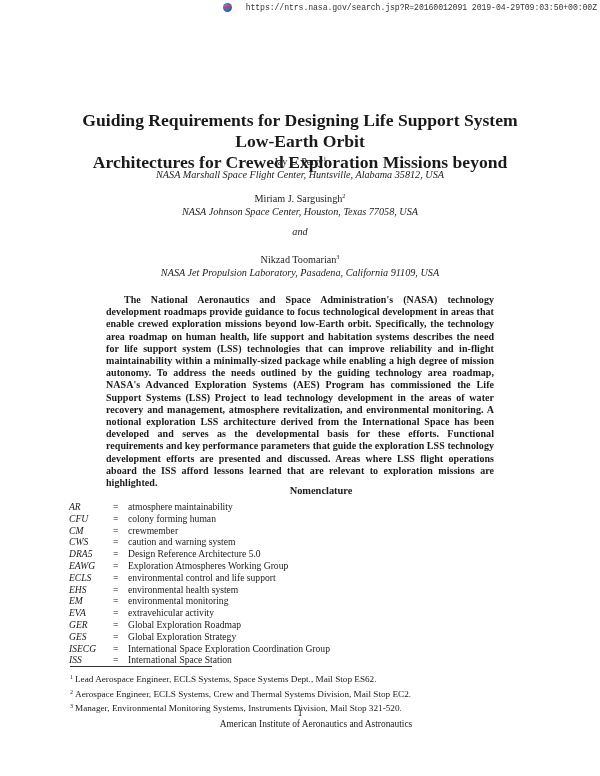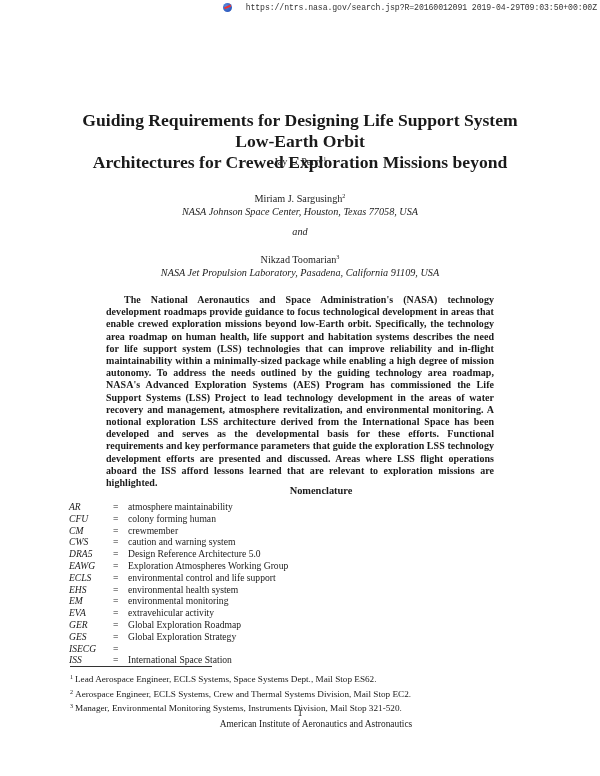--- a/index.html
+++ b/index.html
@@ -66,20 +66,21 @@
 </div>
 
 <div class="title">
   <div>Guiding Requirements for Designing Life Support System</div>
   <div>Low-Earth Orbit</div>
   <div>Architectures for Crewed Exploration Missions beyond</div>
 </div>
 
 <div class="author-block" style="top:152px;">
   <div class="author-name"><span>Jay L. Perry</span><sup class="aff">1</sup></div>
+  <div class="affil">NASA Marshall Space Flight Center, Huntsville, Alabama 35812, USA</div>
 </div>
 
 <div class="author-block" style="top:189px;">
   <div class="author-name"><span>Miriam J. Sargusingh</span><sup class="aff">2</sup></div>
   <div class="affil">NASA Johnson Space Center, Houston, Texas 77058, USA</div>
 </div>
 
 <div class="author-block and" style="top:225px;">and</div>
 
 <div class="author-block" style="top:250px;">
@@ -148,20 +149,21 @@
       <span class="nom-def">Global Exploration Roadmap</span>
     </div>
   <div class="nom-row">
       <span class="nom-abbr">GES</span>
       <span class="nom-eq">=</span>
       <span class="nom-def">Global Exploration Strategy</span>
     </div>
   <div class="nom-row">
       <span class="nom-abbr">ISECG</span>
       <span class="nom-eq">=</span>
+      <span class="nom-def">International Space Exploration Coordination Group</span>
     </div>
   <div class="nom-row">
       <span class="nom-abbr">ISS</span>
       <span class="nom-eq">=</span>
       <span class="nom-def">International Space Station</span>
     </div>
 </div>
 
 <div class="fn-rule"></div>
 

